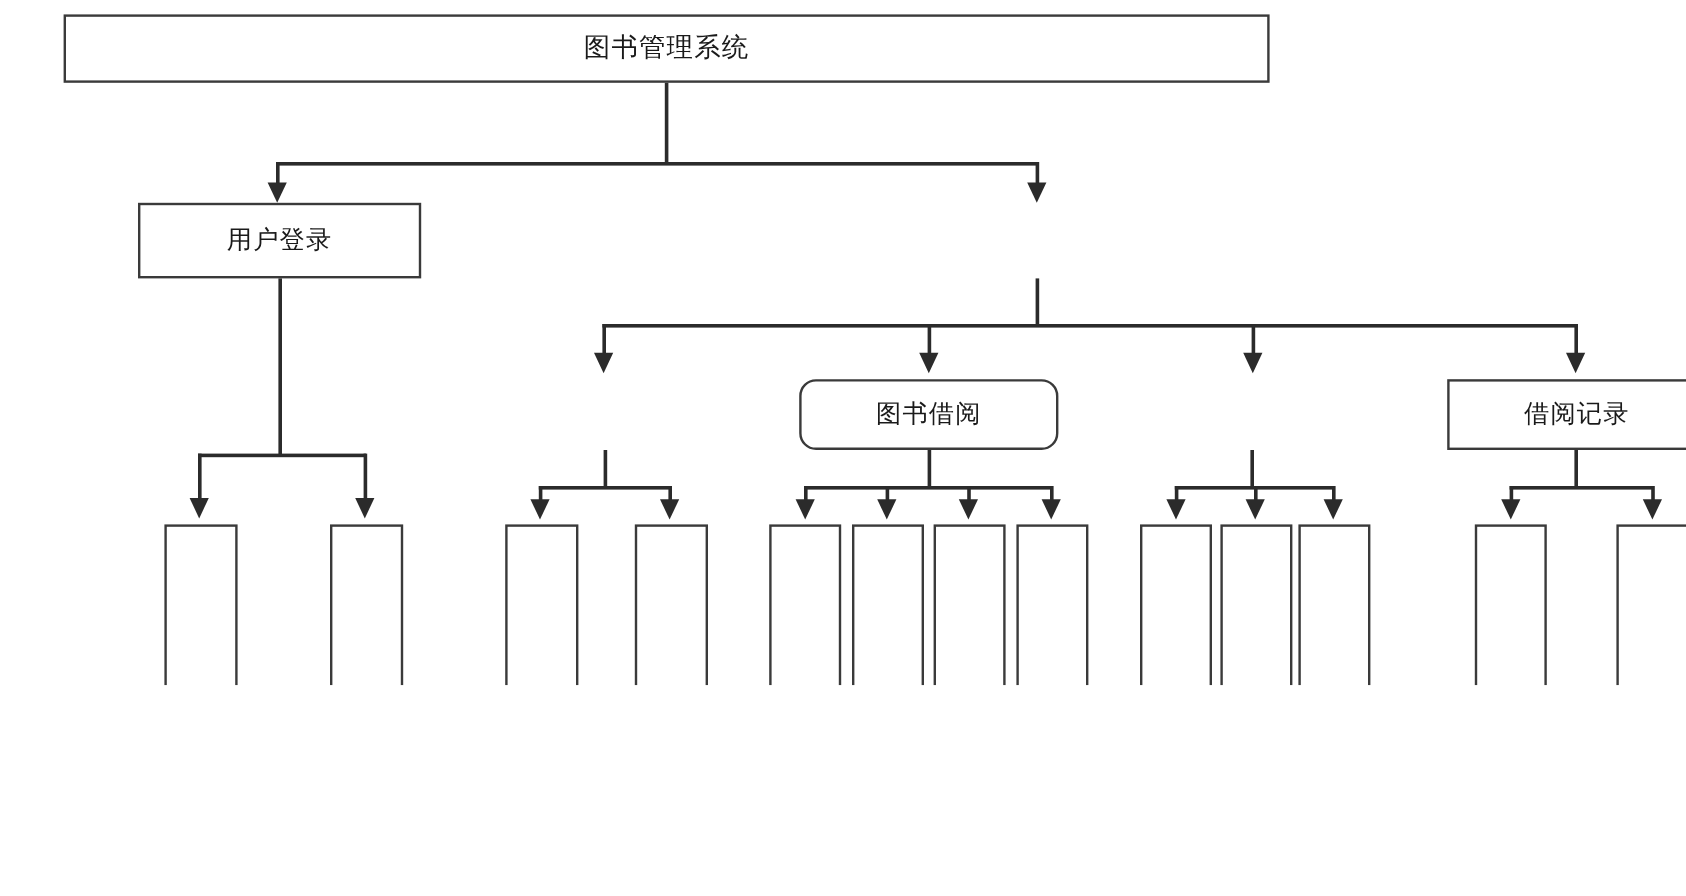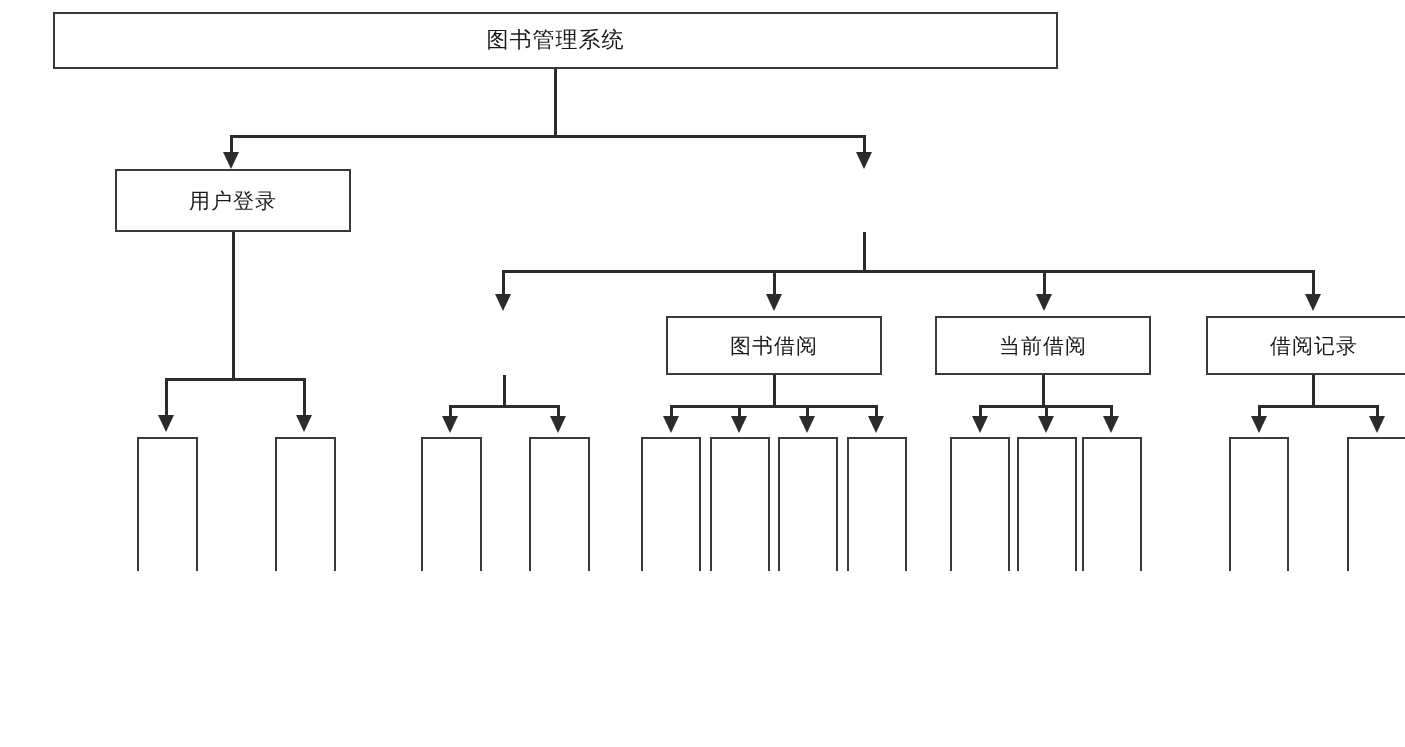--- a/index.html
+++ b/index.html
@@ -108,25 +108,22 @@
   <div class="edge edge-h" style="left:468px; top:270px; width:812px; height:2.5px;"></div>
   <div class="edge edge-v" style="left:468px; top:270px; width:2.5px; height:28px;"></div>
   <div class="arrow" style="left:461px; top:294px;"></div>
   <div class="edge edge-v" style="left:739px; top:270px; width:2.5px; height:28px;"></div>
   <div class="arrow" style="left:732px; top:294px;"></div>
   <div class="edge edge-v" style="left:1009px; top:270px; width:2.5px; height:28px;"></div>
   <div class="arrow" style="left:1002px; top:294px;"></div>
   <div class="edge edge-v" style="left:1278px; top:270px; width:2.5px; height:28px;"></div>
   <div class="arrow" style="left:1271px; top:294px;"></div>
 
-  <div class="node node-h" style="left:632px; top:316px; width:216px; height:59px;">
+  <div class="node node-h" style="left:632px; top:316px; width:216px; height:59px;border-radius:14px;">
     <span class="label">图书借阅</span>
-  </div>
-  <div class="node node-h" style="left:901px; top:316px; width:216px; height:59px;">
-    <span class="label">当前借阅</span>
   </div>
   <div class="node node-h" style="left:1172px; top:316px; width:216px; height:59px;">
     <span class="label">借阅记录</span>
   </div>
 
   <div class="edge edge-v" style="left:469px; top:375px; width:2.5px; height:32px;"></div>
   <div class="edge edge-h" style="left:415px; top:405px; width:110px; height:2.5px;"></div>
   <div class="edge edge-v" style="left:415px; top:405px; width:2.5px; height:14px;"></div>
   <div class="arrow" style="left:408px; top:416px;"></div>
   <div class="edge edge-v" style="left:523px; top:405px; width:2.5px; height:14px;"></div>

